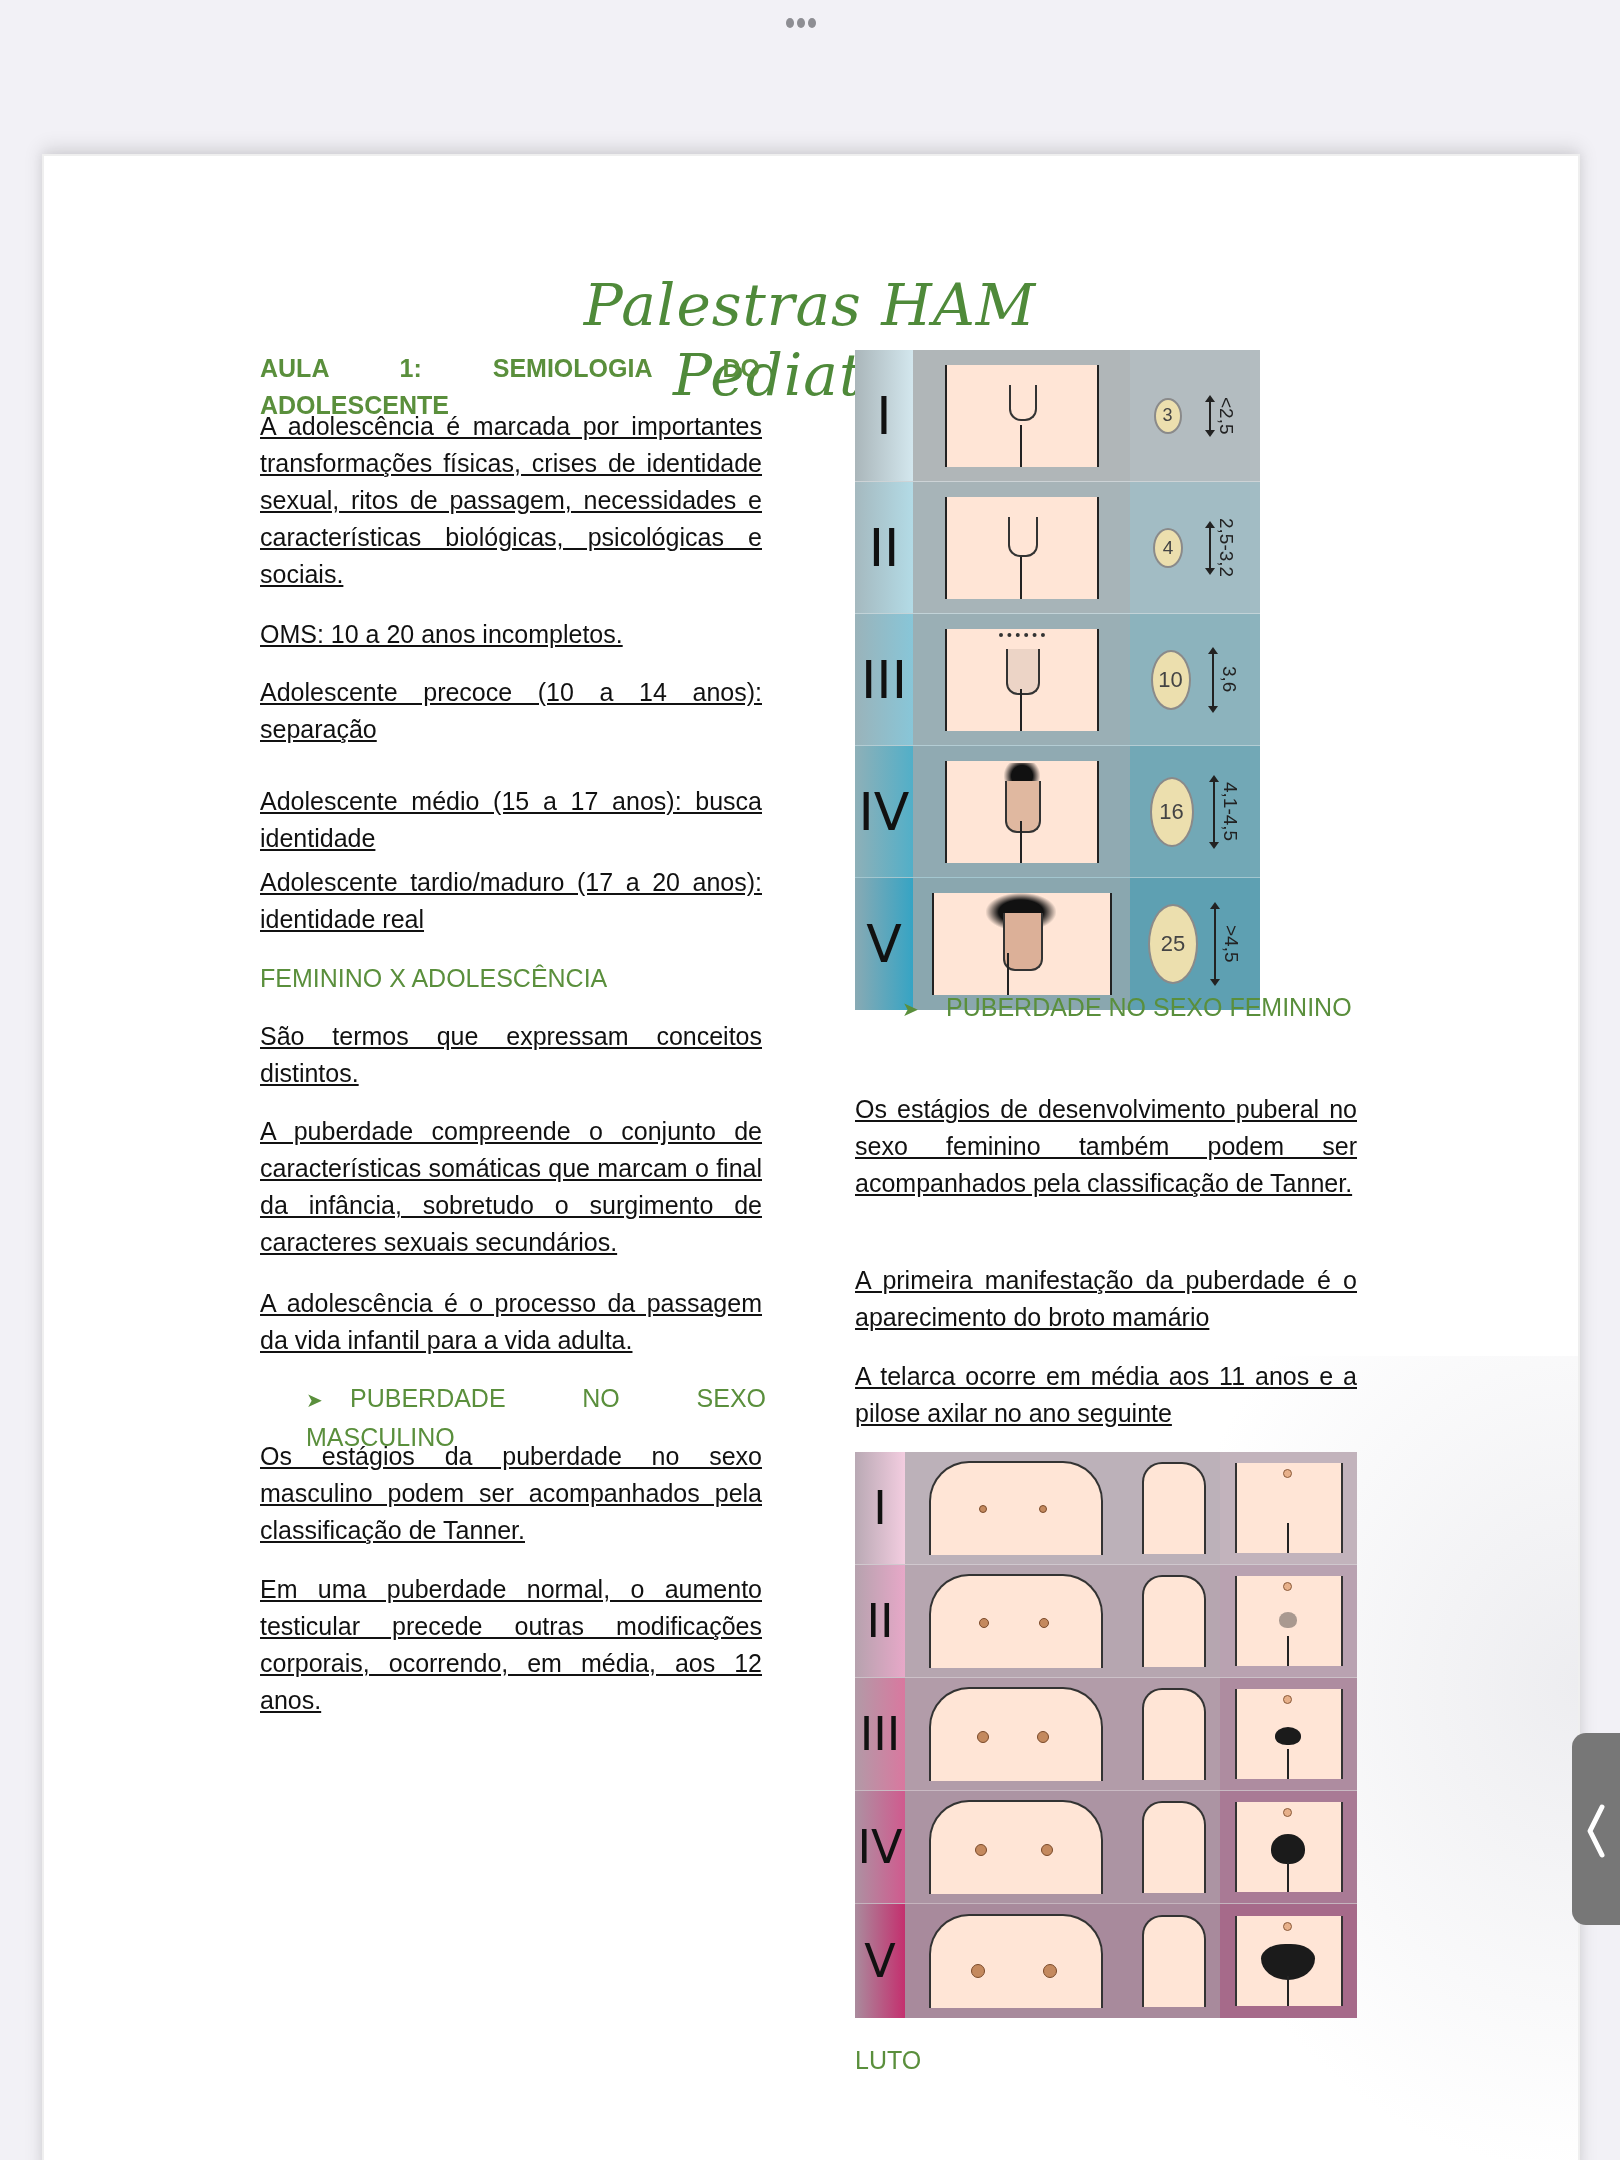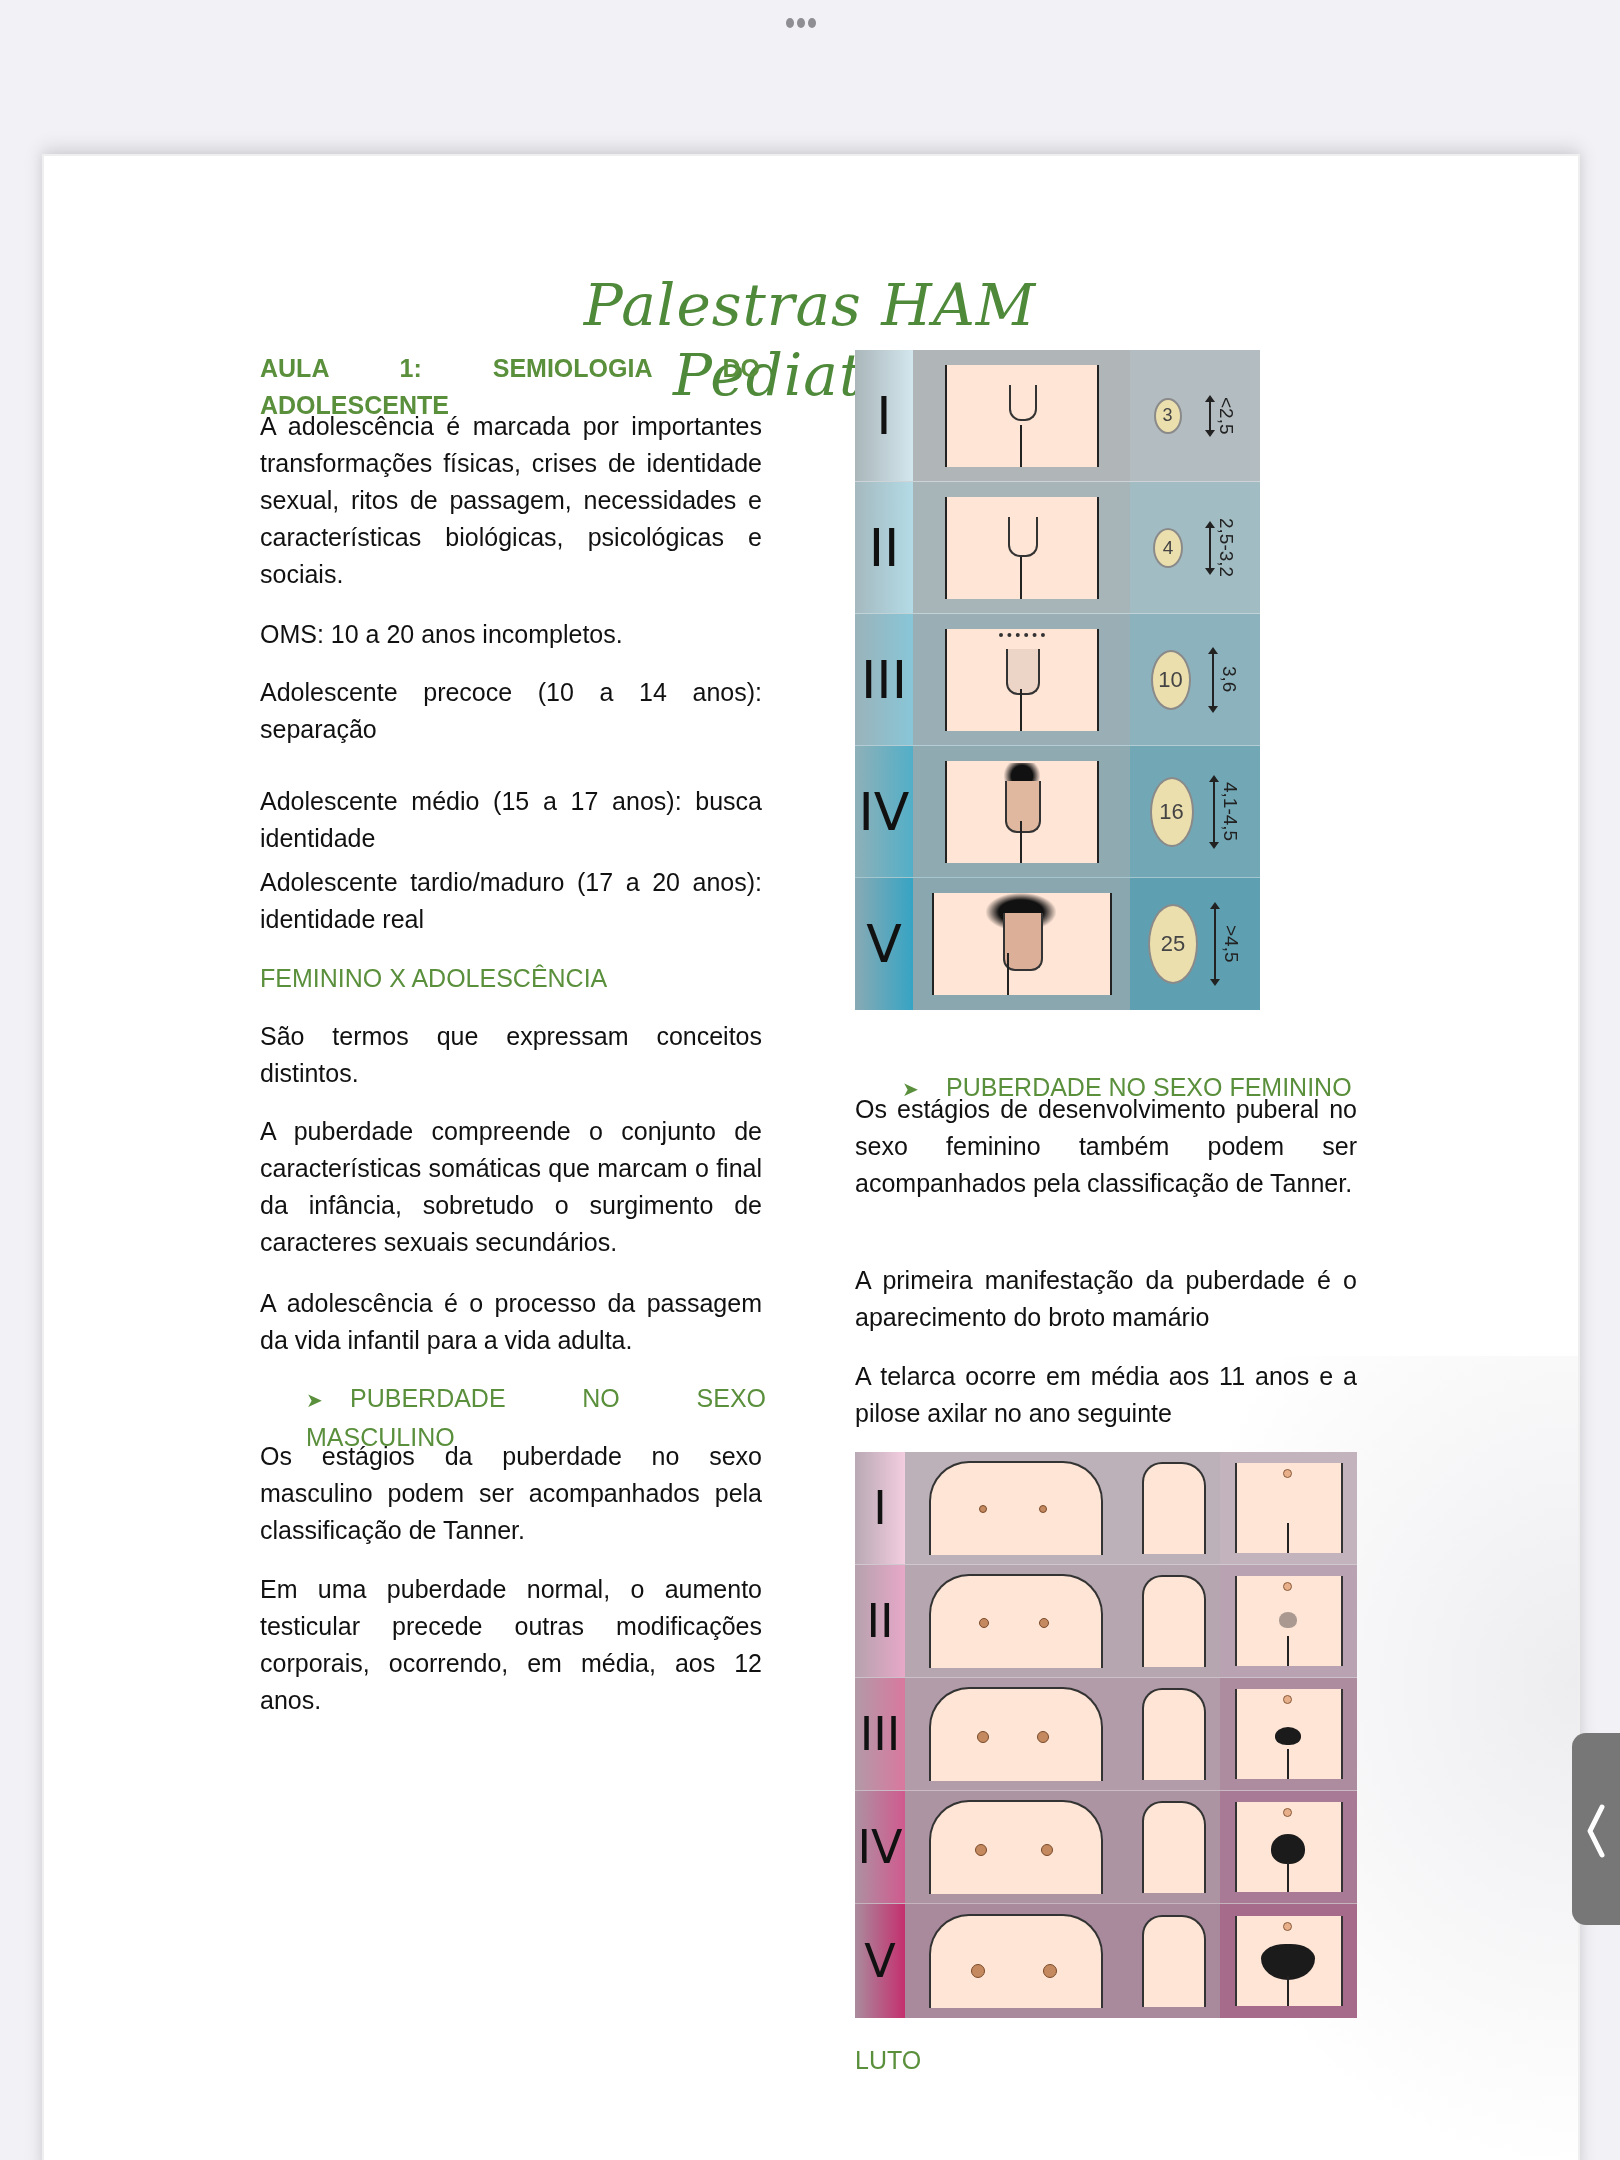--- a/index.html
+++ b/index.html
@@ -25,21 +25,21 @@
   .title {
     position:absolute; left:480px; top:270px; width:660px; text-align:center;
     font-family:"DejaVu Serif", serif; font-style:italic; font-size:58px;
     color:#4f8a3a; letter-spacing:1px; line-height:70px;
   }
 
   .txt {
     position:absolute; font-size:25px; line-height:37px; color:#111;
     text-align:justify; margin:0;
   }
-  .txt.last { text-align-last:left; }
+  .txt.last { text-align-last:left;text-decoration:underline; }
   .green { color:#5a8f3c; }
   .bold { font-weight:bold; }
   .arrow { display:inline-block; width:44px; color:#5a8f3c; font-size:20px; }
 
   
   .male-chart { position:absolute; left:855px; top:350px; width:405px; height:660px; }
   .m-row { position:absolute; left:0; width:405px; height:132px; display:flex; border-bottom:1px solid rgba(255,255,255,0.35); box-sizing:border-box; }
   .m-stage { width:58px; display:flex; align-items:center; justify-content:center;
     font-size:52px; color:#111; font-family:"DejaVu Sans", sans-serif; }
   .m-img { width:217px; display:flex; align-items:center; justify-content:center; }
@@ -193,21 +193,21 @@
     <div class="m-vol">
       <div class="orchid" style="width:46px; height:76px;">25</div>
       <div class="len">
           <div class="bar" style="height:80px;"></div>
           <span class="val">&gt;4,5</span>
         </div>
     </div>
   </div>
 </div>
 
-<div class="txt green" style="left:902px; top:1069px; width:460px;">
+<div class="txt green" style="left:902px; top:989px; width:460px;">
   <span class="arrow">➤</span><span>PUBERDADE NO SEXO FEMININO</span>
 </div>
 
 <p class="txt last" style="left:855px; top:1091px; width:502px;">Os estágios de desenvolvimento puberal no sexo feminino também podem ser acompanhados pela classificação de Tanner.</p>
 <p class="txt last" style="left:855px; top:1262px; width:502px;">A primeira manifestação da puberdade é o aparecimento do broto mamário</p>
 <p class="txt last" style="left:855px; top:1358px; width:502px;">A telarca ocorre em média aos 11 anos e a pilose axilar no ano seguinte</p>
 
 <div class="female-chart">
   <div class="f-row" style="top:0; background:#bcb1b9;">
     <div class="f-stage" style="background:linear-gradient(90deg,#b9a9b4,#f3cde0);">I</div>

